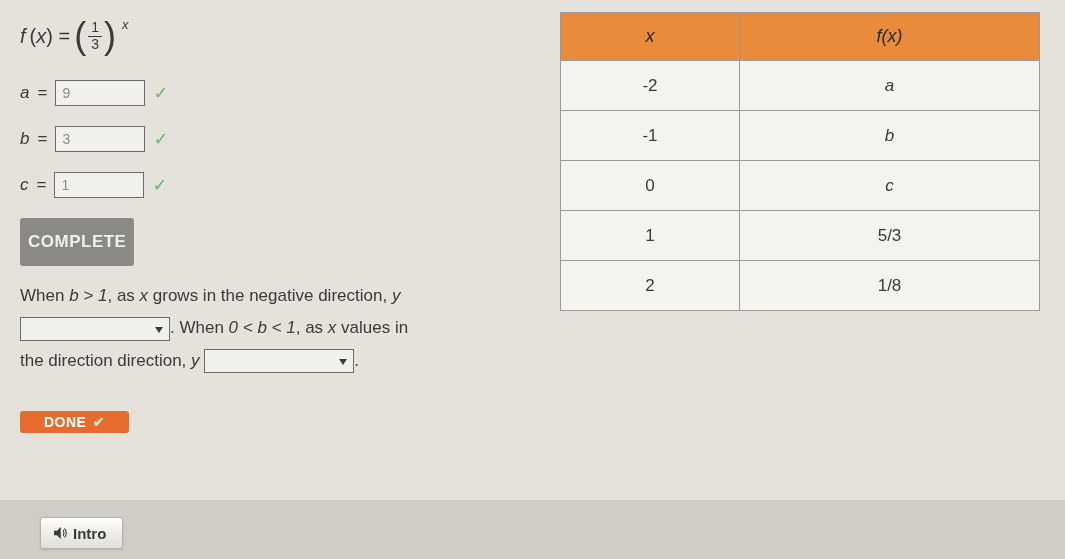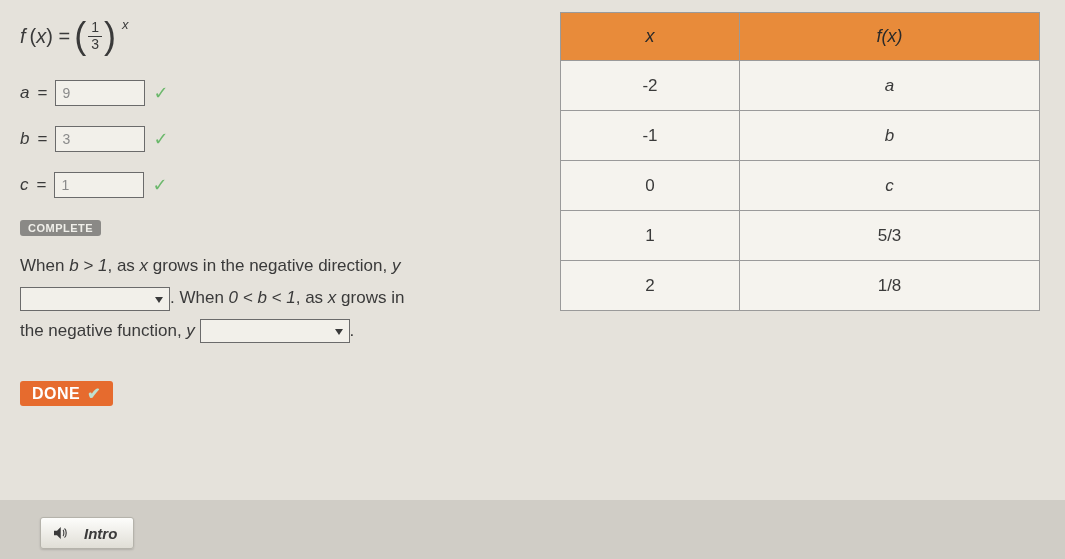--- a/index.html
+++ b/index.html
@@ -87,32 +87,32 @@
   .check {
     color: #6bb86b;
     font-size: 18px;
     font-style: normal;
   }
   .badge {
     display: inline-block;
     background: #8a8986;
     color: #f0efea;
     font-weight: bold;
-    font-size: 11px;
-    padding: 2px 8px;
+    font-size: 17px;
+    padding: 14px 8px;
     border-radius: 3px;
     letter-spacing: 0.5px;
     margin-bottom: 14px;
     font-style: normal;
   }
   .badge.done {
     background: #e66b2e;
     color: #fff;
-    font-size: 16px;
-    padding: 3px 12px;
+    font-size: 14px;
+    padding: 3px 24px;
   }
   .badge.done .chk {
     color: #bfe0d0;
     margin-left: 2px;
   }
   .sentence {
     font-size: 17px;
     color: #3a3a3a;
     line-height: 1.9;
     margin-bottom: 34px;
@@ -164,26 +164,25 @@
   .intro-btn {
     position: absolute;
     bottom: 10px;
     left: 40px;
     background: linear-gradient(#fdfdfb,#e0ded6);
     border: 1px solid #b5b3ab;
     border-radius: 3px;
     padding: 6px 16px 6px 10px;
     display: flex;
     align-items: center;
-    gap: 15px;
+    gap: 4px;
     font-size: 15px;
     font-weight: bold;
     color: #3a3a3a;
     box-shadow: 0 1px 2px rgba(0,0,0,0.15);
-    font-style: italic;
   }
   .speaker-icon {
     width: 18px; height: 18px; display:inline-block;
   }
 </style>
 </head>
 <body>
 
 <div class="panel">
 
@@ -224,22 +223,22 @@
         <span>c</span>
         <span class="eq">=</span>
         <span class="value-box">1</span>
         <span class="check">✓</span>
       </div>
 
       <div class="badge">COMPLETE</div>
 
       <div class="sentence">
         <span>When </span><span class="ital">b &gt; 1</span><span>, as </span><span class="ital">x</span><span> grows in the negative direction, </span><span class="ital">y</span><br>
-        <span class="select-box"></span><span>. When </span><span class="ital">0 &lt; b &lt; 1</span><span>, as </span><span class="ital">x</span><span> grows in</span><br>
-        <span>the negative function, </span><span class="ital">y</span>
+        <span class="select-box"></span><span>. When </span><span class="ital">0 &lt; b &lt; 1</span><span>, as </span><span class="ital">x</span><span> values in</span><br>
+        <span>the direction direction, </span><span class="ital">y</span>
         <span class="select-box"></span><span>.</span>
       </div>
 
       <span class="badge done">
         <span>DONE</span><span class="chk"> ✔</span>
       </span>
 
     </div>
 
     <div class="right-col">

